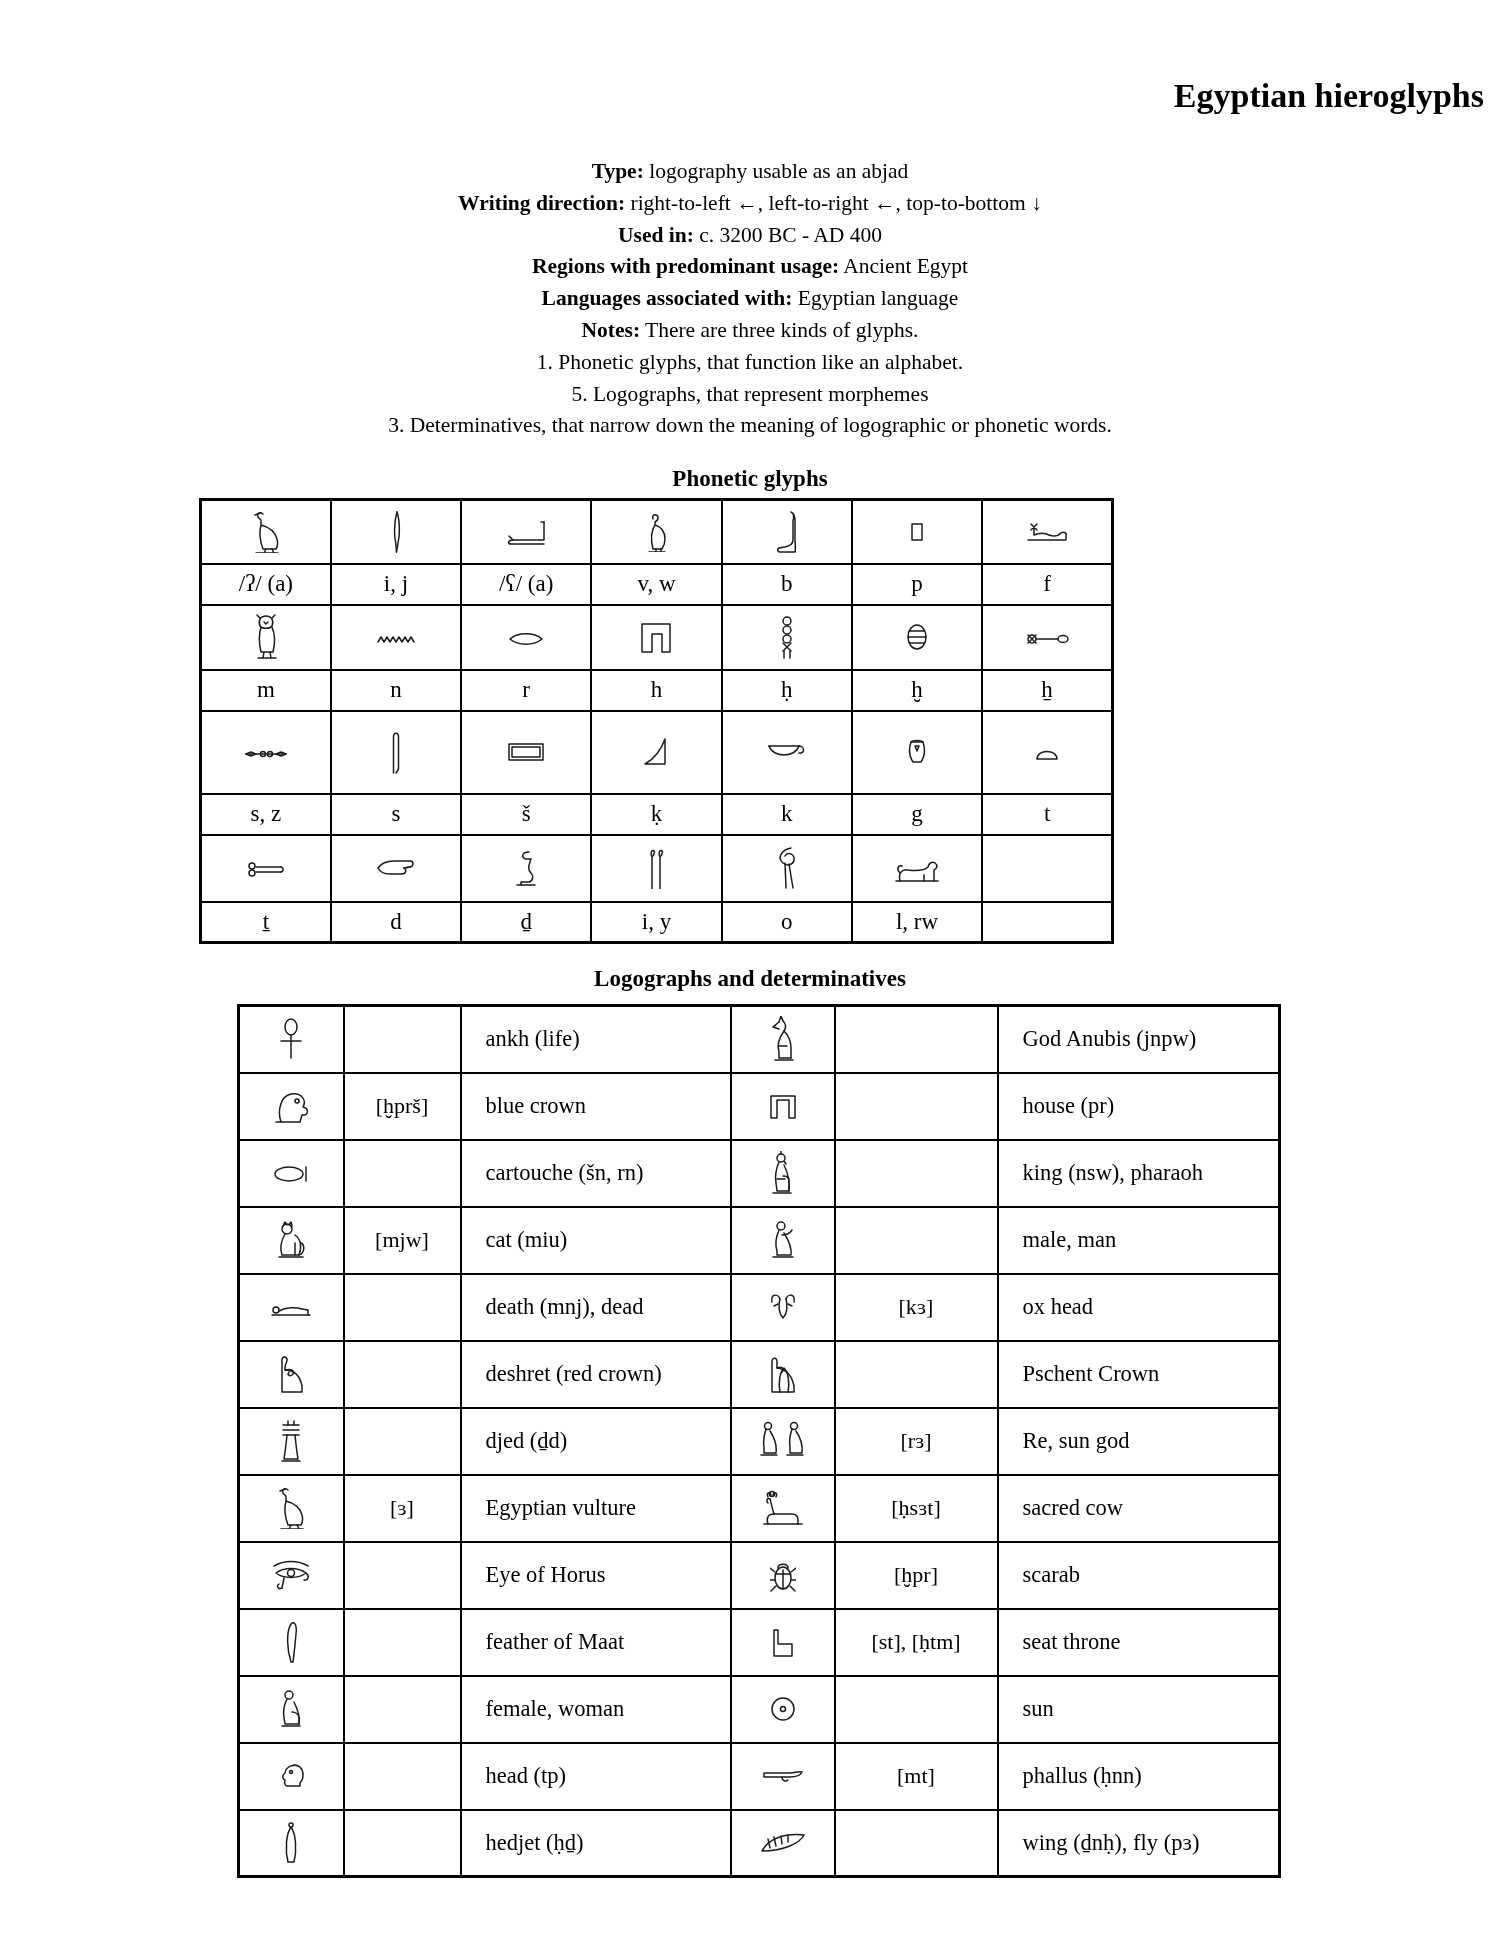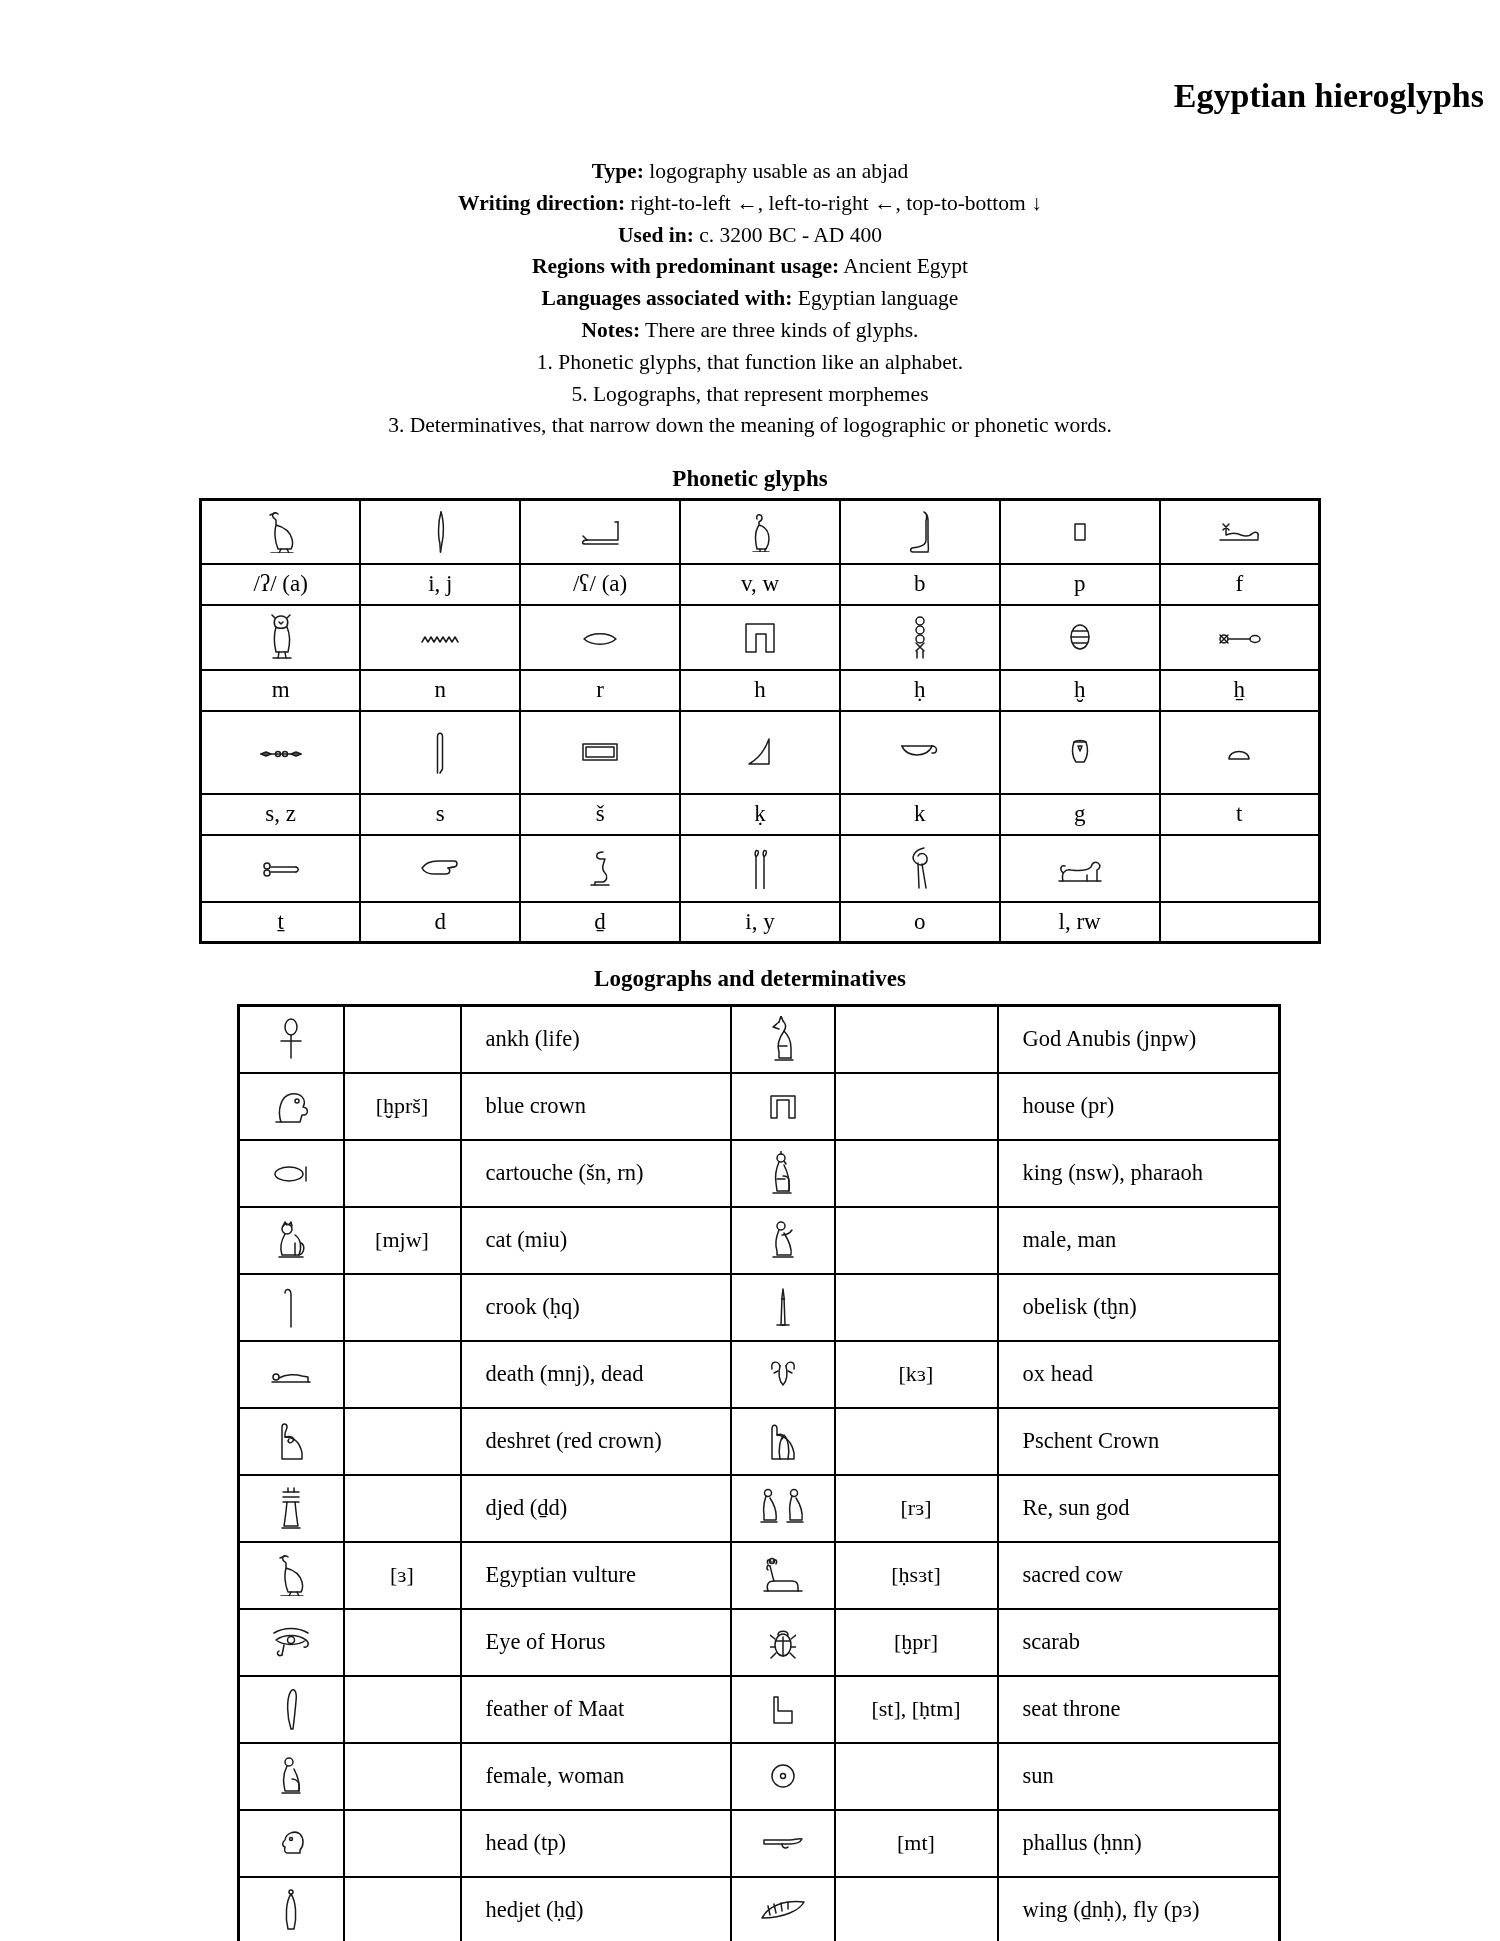--- a/index.html
+++ b/index.html
@@ -5,21 +5,21 @@
   html,body{margin:0;padding:0;background:#fff;}
   body{width:1500px;height:1941px;font-family:"Liberation Serif","DejaVu Serif",serif;color:#000;}
   .page{width:1500px;height:1941px;overflow:hidden;}
   h1{margin:16px;padding-top:58px;text-align:right;font-size:34px;line-height:44px;font-weight:bold;}
   .info{margin-top:38px;text-align:center;font-size:21.5px;line-height:31.8px;}
   .info .line b{font-weight:bold;}
   h2{margin:0;text-align:center;font-size:23px;line-height:30px;font-weight:bold;}
   .h2a{margin-top:22px;}
   .h2b{margin-top:20px;}
   table{border-collapse:collapse;table-layout:fixed;background:#fff;}
-  .ptable{margin-left:199px;margin-top:4px;width:1122px;border:3px solid #000;}
+  .ptable{margin-left:199px;margin-top:4px;width:915px;border:3px solid #000;}
   .ltable{margin-left:237px;margin-top:10px;width:1041px;border:3px solid #000;}
   td{border:2px solid #000;text-align:center;vertical-align:middle;padding:0;overflow:hidden;}
   .ptable tr.gr0{height:64px;}
   .ptable tr.gr1{height:65px;}
   .ptable tr.gr2{height:83px;}
   .ptable tr.gr3{height:67px;}
   .ptable tr.lr{height:41px;}
   .ptable td.lbl{font-size:23px;}
   .ltable tr{height:67px;}
   .ltable td.name{text-align:left;padding-left:24px;font-size:22.5px;}
@@ -306,34 +306,20 @@
           <td><svg viewBox="0 0 28 38" width="28" height="38">
               <path d="M10,9 C7,16 6,24 8,30 L8,34 H22 C23,28 20,20 15,12"></path>
               <path d="M13,14 C18,14 21,12 23,9"></path>
               <path d="M4,36 H24"></path>
               <circle cx="12" cy="5" r="4"></circle>
             </svg></td>
           <td class="tr"></td>
           <td class="name">male, man</td>
         </tr>
         <tr>
-          <td><svg viewBox="0 0 16 44" width="16" height="44">
-              <path d="M8,42 V10 C8,3 2,3 2,8"></path>
-            </svg></td>
-          <td class="tr"></td>
-          <td class="name">crook (ḥq)</td>
-          <td><svg viewBox="0 0 14 44" width="14" height="44">
-              <path d="M5,40 L6,12 L7,4 L8,12 L9,40 Z"></path>
-              <path d="M1,40 H13"></path>
-              <path d="M5.5,14 H8.5"></path>
-            </svg></td>
-          <td class="tr"></td>
-          <td class="name">obelisk (tḫn)</td>
-        </tr>
-        <tr>
           <td><svg viewBox="0 0 42 20" width="42" height="20">
               <path d="M2,18 H40"></path>
               <path d="M9,14 C16,10 26,10 32,12 L38,13 L38,18"></path>
               <circle cx="6" cy="13" r="3"></circle>
             </svg></td>
           <td class="tr"></td>
           <td class="name">death (mnj), dead</td>
           <td><svg viewBox="0 0 30 30" width="30" height="30">
               <path d="M4,10 C2,2 10,1 12,7 M26,10 C28,2 20,1 18,7"></path>
               <path d="M12,7 C10,14 11,22 15,26 C19,22 20,14 18,7"></path>

